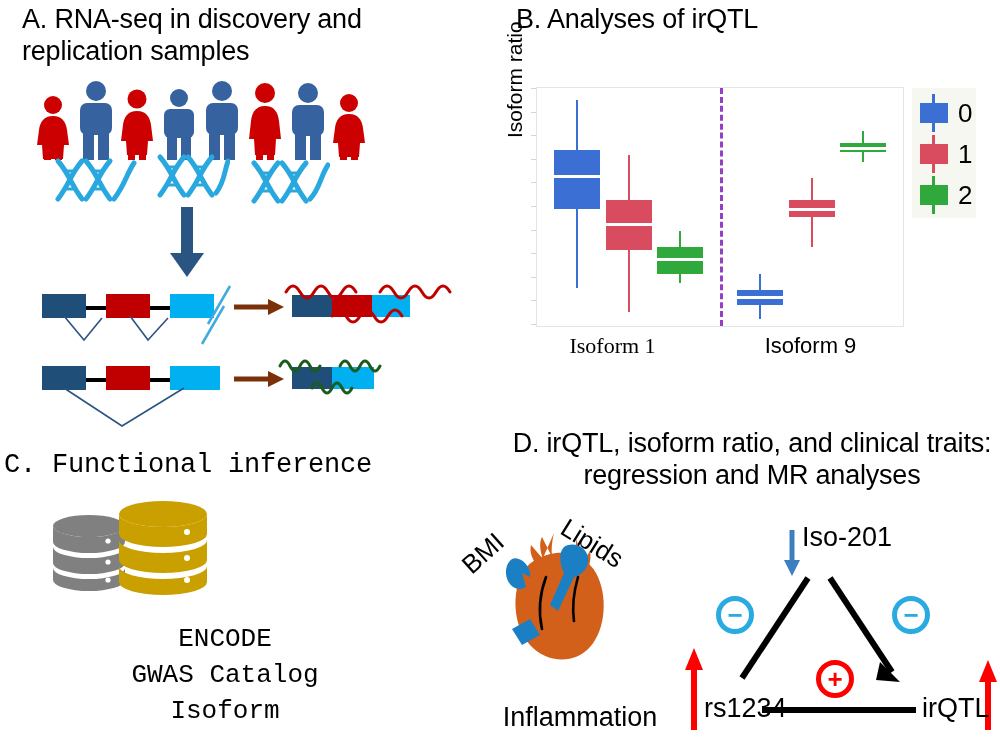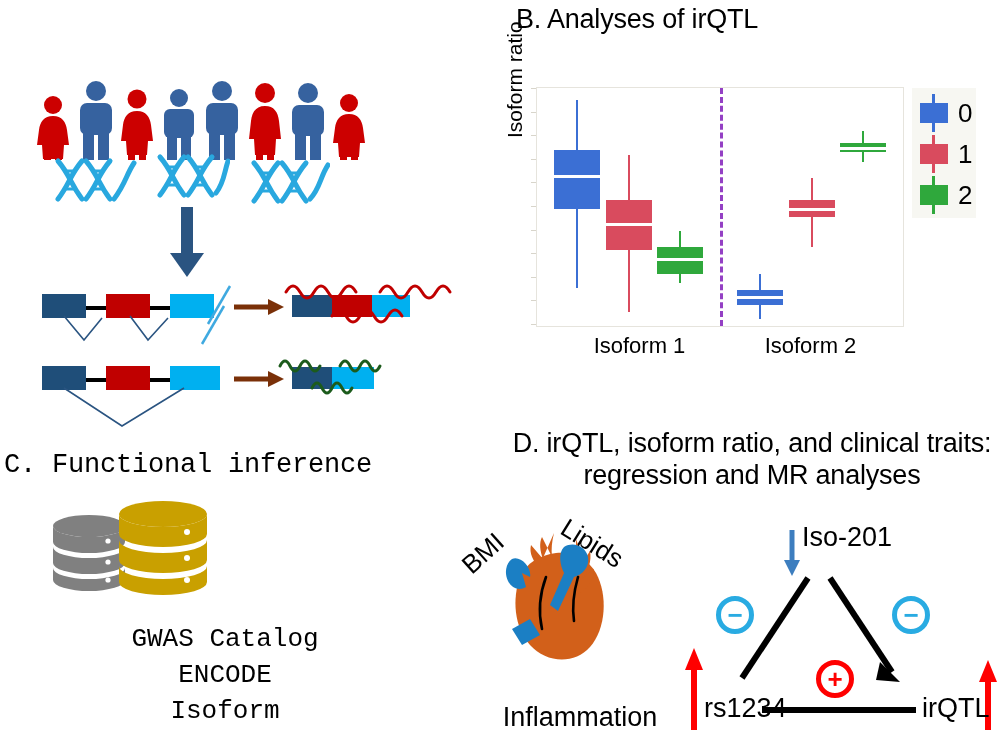--- a/index.html
+++ b/index.html
@@ -61,20 +61,21 @@
   .mr{position:absolute;left:230px;top:110px;width:320px;height:200px;}
   .mrtext{position:absolute;font-size:27px;white-space:nowrap;}
   .signbadge{position:absolute;border-radius:50%;box-sizing:border-box;
              display:flex;align-items:center;justify-content:center;
              font-size:26px;font-weight:700;line-height:1;}
 </style>
 </head>
 <body>
 
 <div class="abs" id="panelA">
+  <div class="panel-title">A. RNA-seq in discovery and replication samples</div>
 
   <div class="people">
 
     <svg class="person" style="left:0px;width:42px;height:66px" viewBox="0 0 42 66">
       <circle cx="21" cy="11" r="9" fill="#CC0000"></circle>
       <path d="M21 22c-9 0-13 6-14 14l-2 15h5l1 14h20l1-14h5l-2-15c-1-8-5-14-14-14z" fill="#CC0000"></path>
       <rect x="12" y="50" width="7" height="16" fill="#CC0000"></rect>
       <rect x="23" y="50" width="7" height="16" fill="#CC0000"></rect>
     </svg>
 
@@ -314,22 +315,22 @@
         <div class="lgtext">1</div>
       </div>
       <div class="lgrow" style="top: 88px;">
         <div class="lgkey" style="height: 38px;">
           <div class="lgkeyline" style="background: rgb(47, 168, 60);"></div>
           <div class="lgkeybox" style="background: rgb(47, 168, 60);"></div>
         </div>
         <div class="lgtext">2</div>
       </div>
     </div>
-<div class="xcat" style="left: 36px; top: 331px; width: 183px;">Isoform 1</div>
-    <div class="xcat" style="left: 207px; top: 331px; width: 183px;">Isoform 2</div>
+<div class="xcat" style="left: 9px; top: 331px; width: 183px; font-family: Liberation Serif, serif;">Isoform 1</div>
+    <div class="xcat" style="left: 207px; top: 331px; width: 183px;">Isoform 9</div>
   </div>
 
 <div class="abs" id="panelC">
   <div class="panel-title">C. Functional inference</div>
 
   <div class="dbstack" style="left:50px;top:70px;width:200px;height:100px;">
     <svg style="position:absolute;left:0px;top:14px;width:78px;height:78px" viewBox="0 0 78 78">
       <g fill="#808080">
         <ellipse cx="39" cy="12" rx="36" ry="11"></ellipse>
         <path d="M3 12 v16 a36 11 0 0 0 72 0 v-16 a36 11 0 0 1 -72 0z"></path>
@@ -351,22 +352,22 @@
       </g>
       <g fill="#fff">
         <circle cx="71" cy="32" r="3"></circle>
           <circle cx="71" cy="58" r="3"></circle>
           <circle cx="71" cy="80" r="3"></circle>
       </g>
     </svg>
   </div>
 
   <div class="dblabel" style="left:0;top:192px;">
+    <div>ENCODE</div>
     <div>GWAS Catalog</div>
-    <div>ENCODE</div>
     <div>Isoform</div>
   </div>
 </div>
 
 <div class="abs" id="panelD">
   <div class="panel-title">D. irQTL, isoform ratio, and clinical traits: regression and MR analyses</div>
 
   <div class="rotlab" style="left:10px;top:118px;transform:rotate(-42deg);">BMI</div>
   <div class="rotlab" style="left:108px;top:108px;transform:rotate(32deg);">Lipids</div>
 

